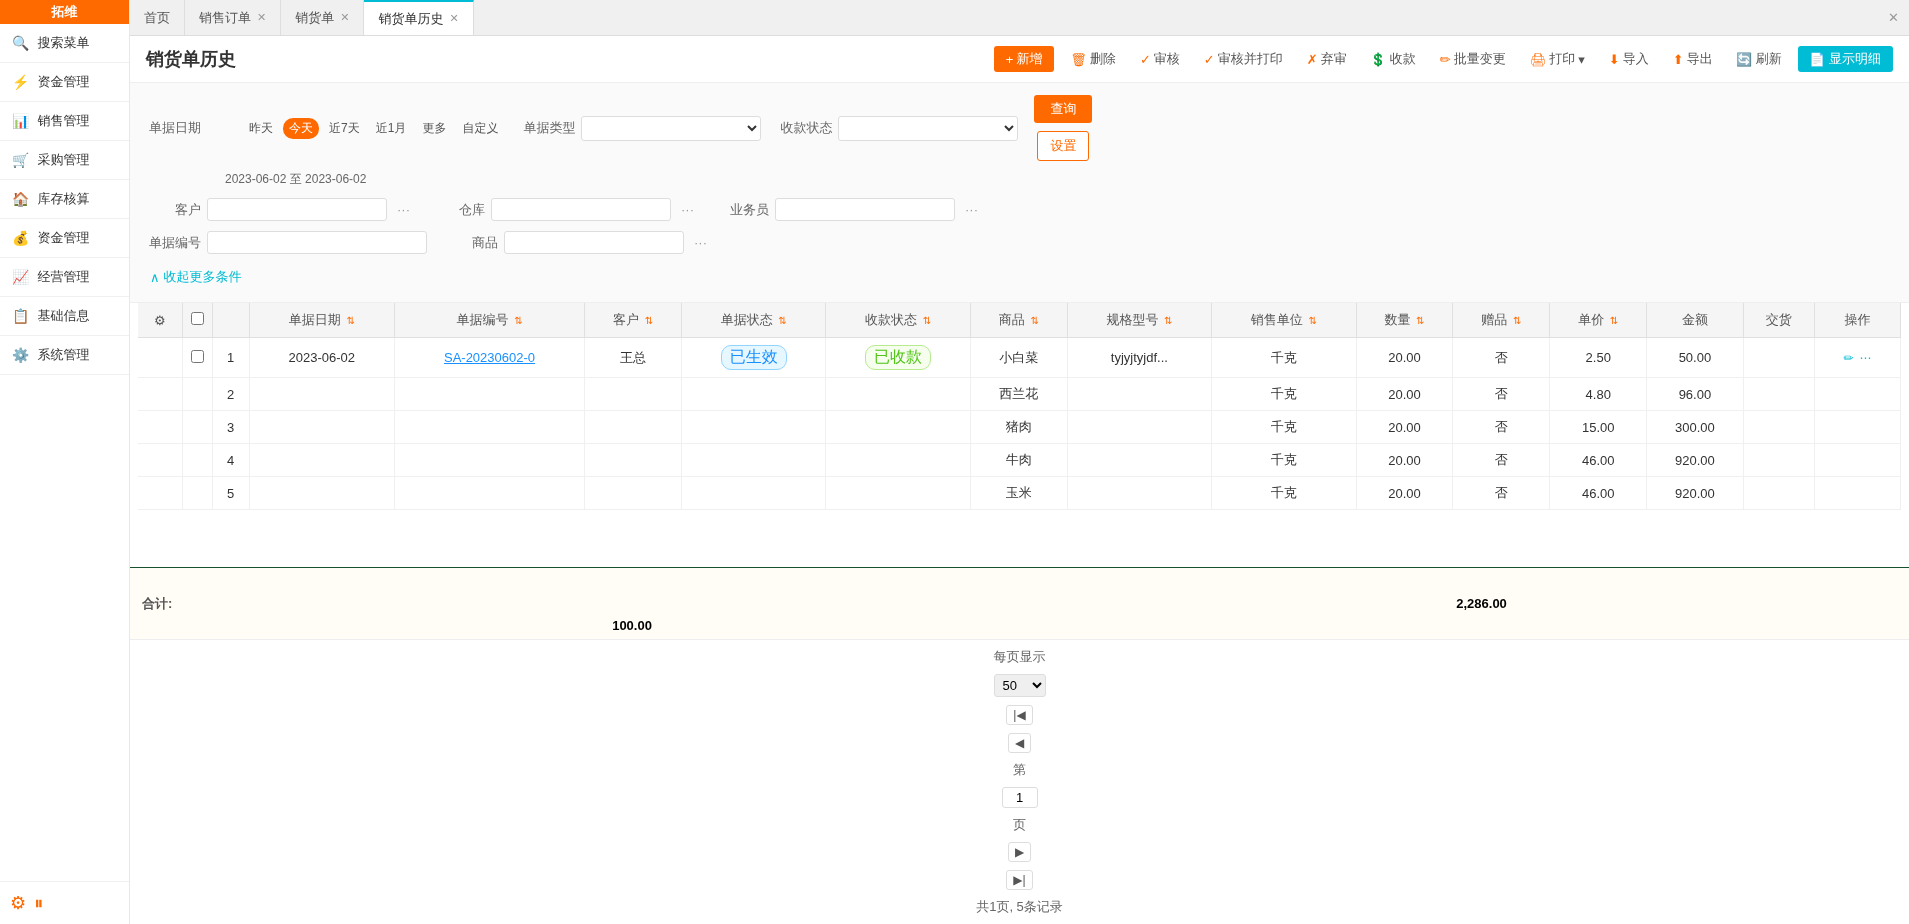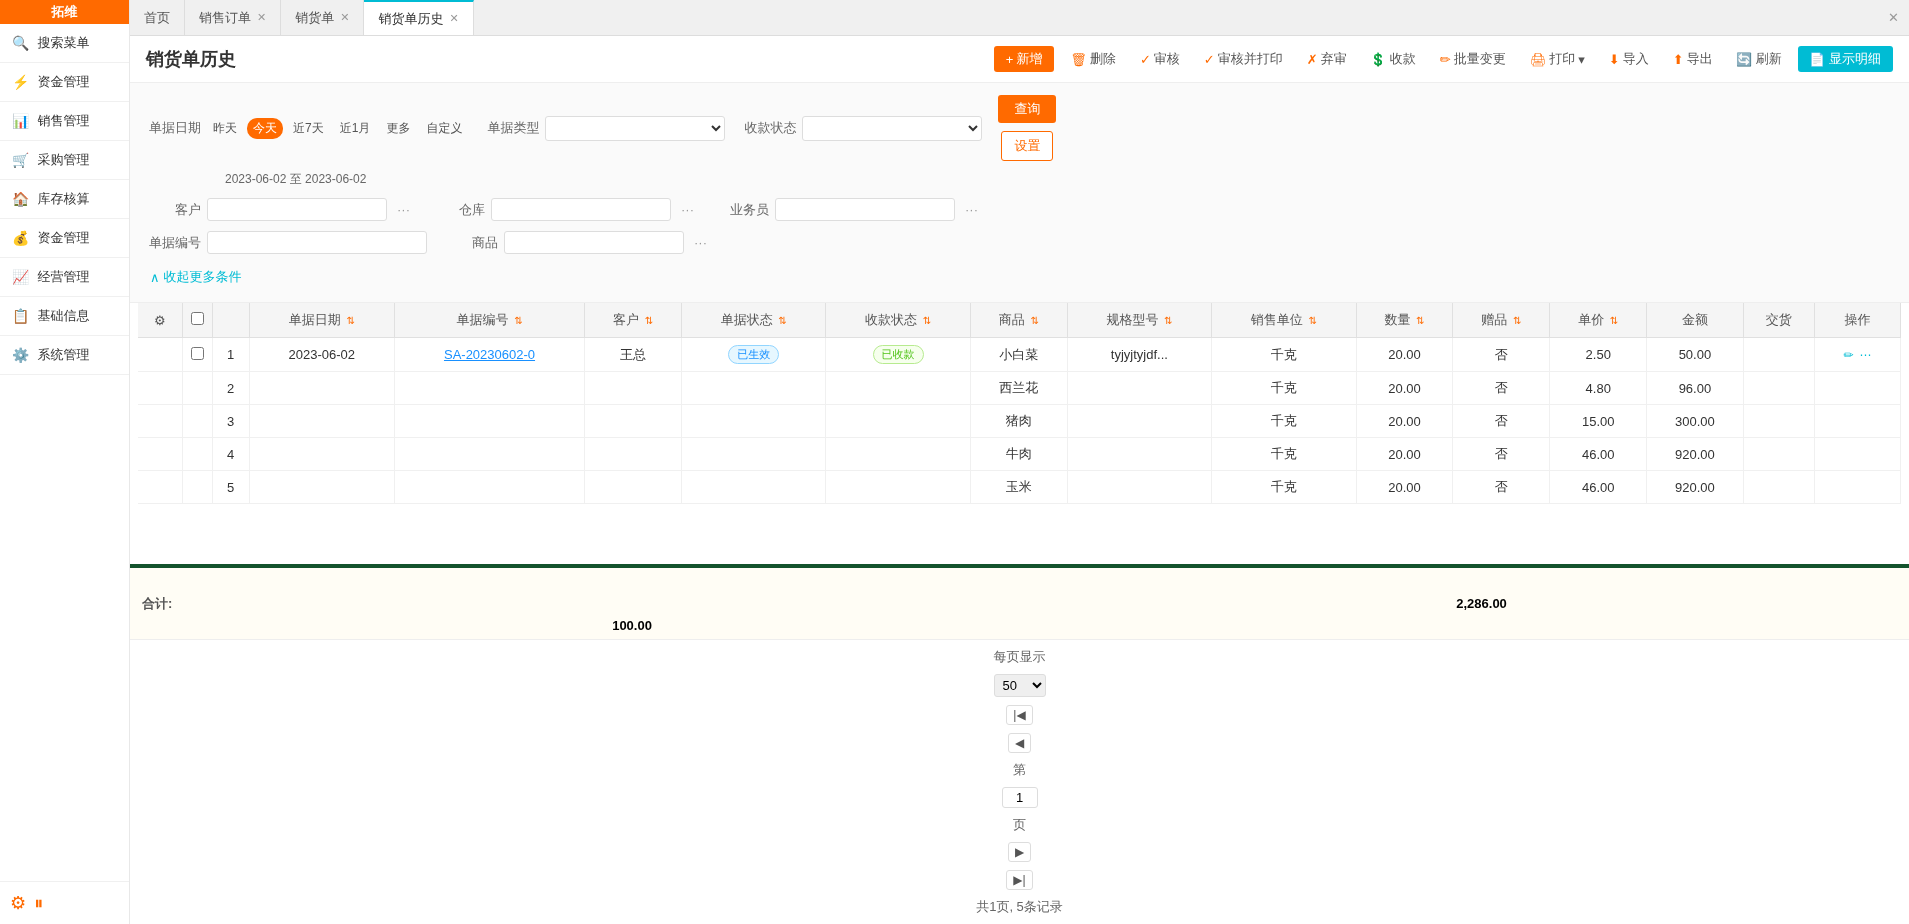--- a/index.html
+++ b/index.html
@@ -149,21 +149,21 @@
     }
     .filter-input-wide { width: 220px; }
     .filter-select {
       border: 1px solid #ddd;
       border-radius: 3px;
       padding: 3px 6px;
       width: 180px;
       background: #fff;
       color: #333;
     }
-    .date-range { display: flex; align-items: center; gap: 4px; font-size: 12px; color: #666; }
+    .date-range { display: flex; align-items: center; gap: 4px; font-size: 12px; color: #666; margin-left: 36px; }
     .date-tag {
       padding: 2px 6px;
       border-radius: 3px;
       cursor: pointer;
       color: #555;
       font-size: 12px;
     }
     .date-tag.active { background: #ff6a00; color: #fff; border-radius: 10px; }
     .dots-btn { color: #999; cursor: pointer; padding: 0 4px; }
     .collapse-btn {
@@ -215,34 +215,34 @@
       padding: 7px 6px;
       text-align: center;
       border-bottom: 1px solid #f0f0f0;
       border-right: 1px solid #f0f0f0;
       color: #333;
     }
     .status-badge {
       display: inline-block;
       padding: 1px 8px;
       border-radius: 10px;
-      font-size: 11px;
+      font-size: 16px;
     }
     .status-active { background: #e6f7ff; color: #1890ff; border: 1px solid #91d5ff; }
     .status-paid { background: #f6ffed; color: #52c41a; border: 1px solid #b7eb8f; }
     .action-btn {
       color: #00bcd4;
       cursor: pointer;
       font-size: 12px;
       padding: 0 3px;
     }
 
     
     .table-footer {
-      border-top: 4px solid #14532d;
+      border-top: 1px solid #14532d;
       background: #fffdf5;
       padding: 6px 0;
       flex-shrink: 0;
     }
     .footer-sum-row { display: flex; align-items: center; }
     .footer-label { padding: 0 12px; color: #555; font-weight: bold; min-width: 80px; }
 
     
     .pagination {
       display: flex;

